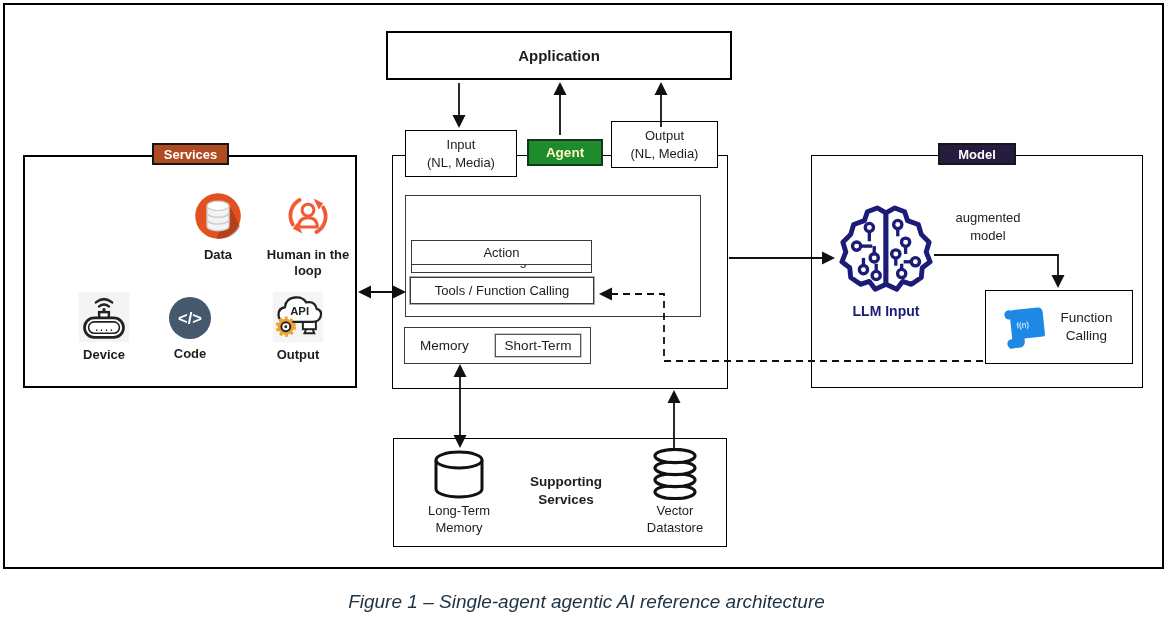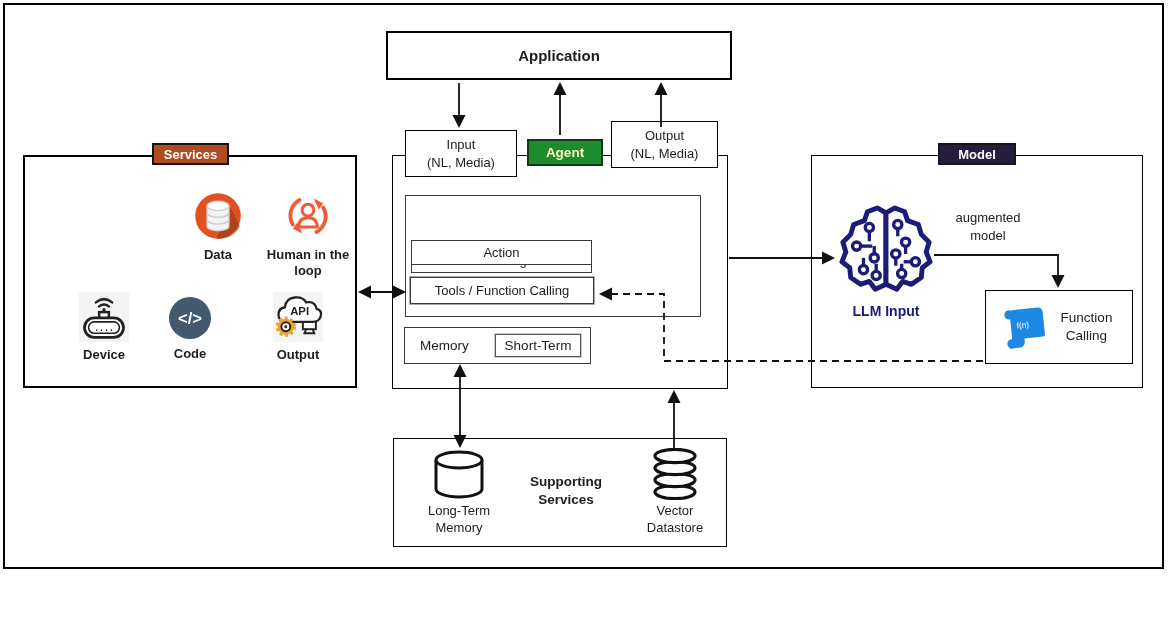--- a/index.html
+++ b/index.html
@@ -220,20 +220,21 @@
       <svg width="46" height="52" viewBox="0 0 46 52">
         <ellipse cx="23" cy="44" rx="20" ry="6.6" fill="#fff" stroke="#111" stroke-width="3.2"></ellipse>
         <ellipse cx="23" cy="32" rx="20" ry="6.6" fill="#fff" stroke="#111" stroke-width="3.2"></ellipse>
         <ellipse cx="23" cy="20" rx="20" ry="6.6" fill="#fff" stroke="#111" stroke-width="3.2"></ellipse>
         <ellipse cx="23" cy="8" rx="20" ry="6.6" fill="#fff" stroke="#111" stroke-width="3.2"></ellipse>
       </svg>
       <span>Vector Datastore</span>
     </div>
   </div>
 
+  <div class="caption">Figure 1 – Single-agent agentic AI reference architecture</div>
 
   <svg class="overlay" viewBox="0 0 1173 633">
     <defs>
       <marker id="ah" viewBox="0 0 10 10" refX="8.5" refY="5" markerWidth="7.5" markerHeight="7.5" orient="auto-start-reverse">
         <path d="M0 0 L10 5 L0 10 Z" fill="#111"></path>
       </marker>
     </defs>
     <g stroke="#111" stroke-width="1.8" fill="none">
       <path d="M459 83 V126" marker-end="url(#ah)"></path>
       <path d="M560 135 V84" marker-end="url(#ah)"></path>

